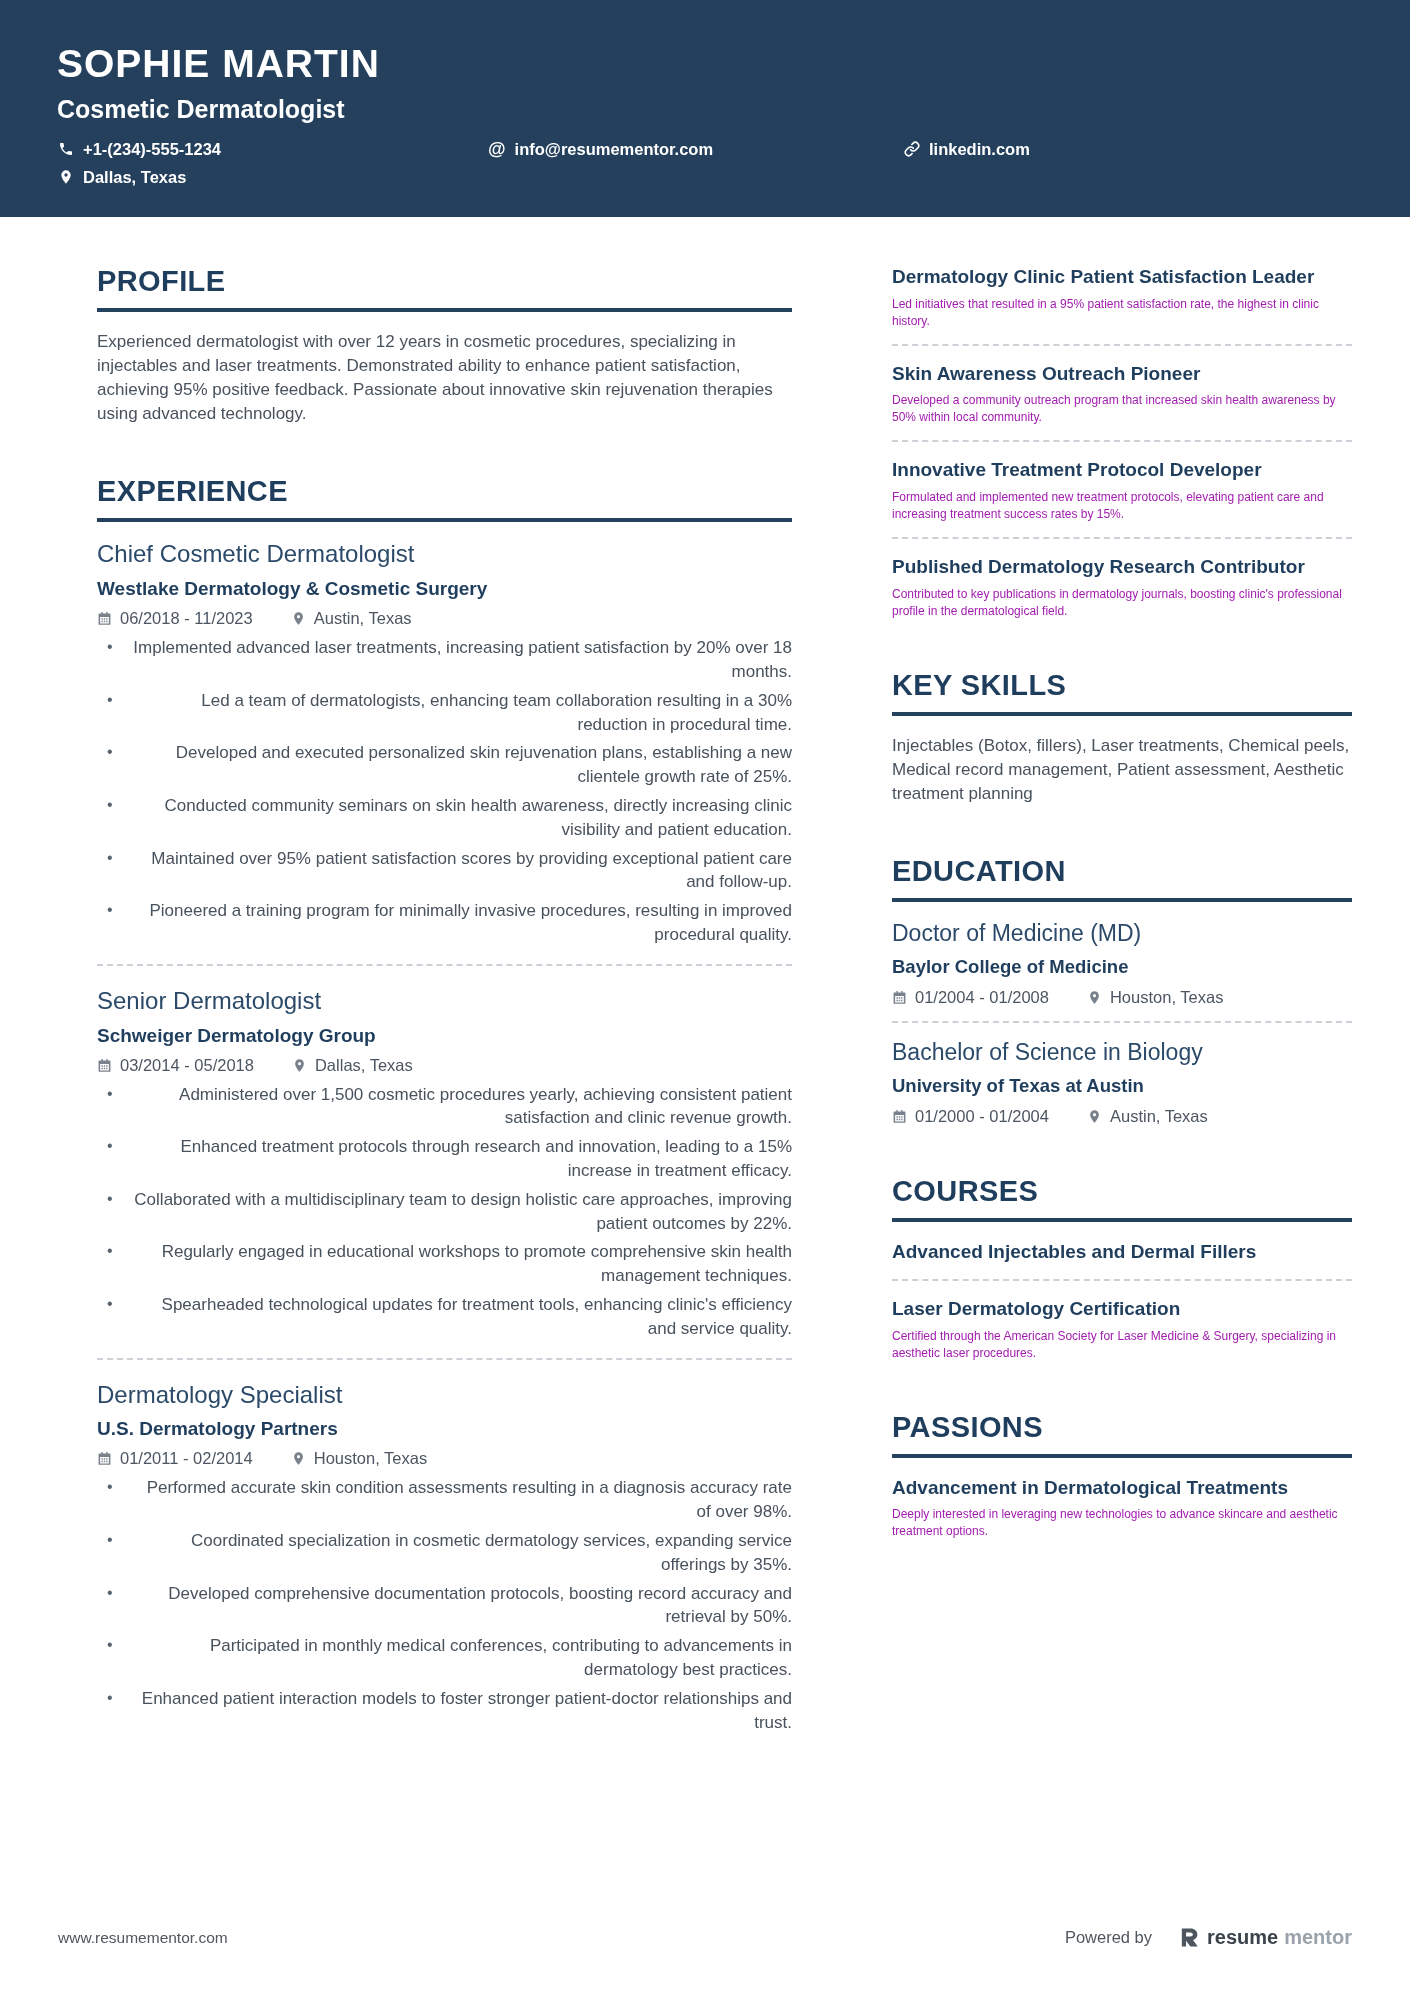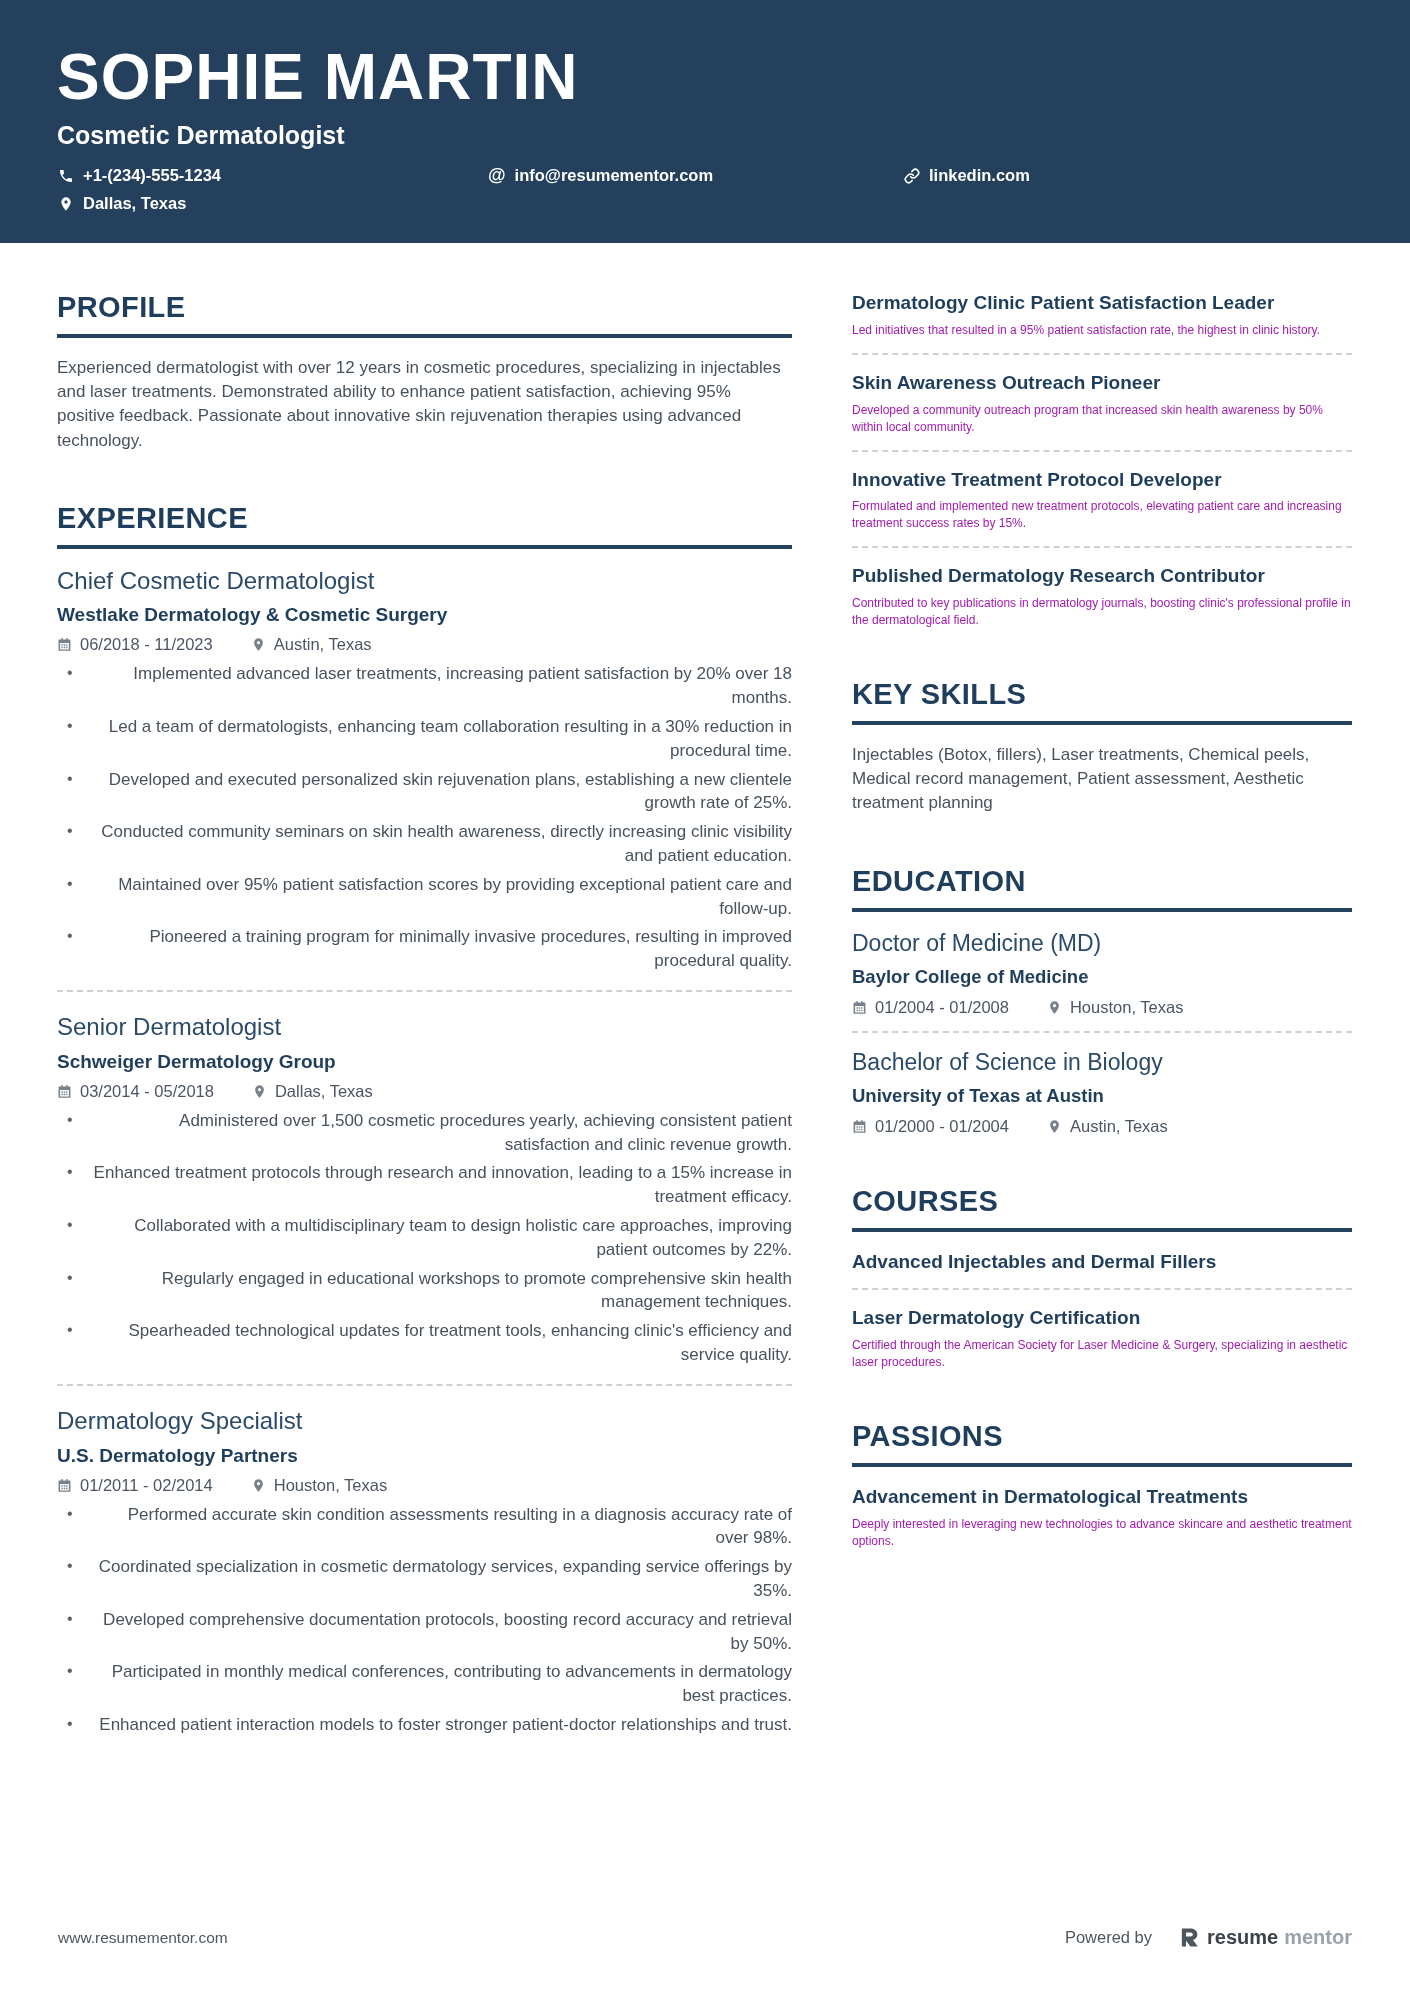--- a/index.html
+++ b/index.html
@@ -8,21 +8,21 @@
   .page{
     width:1410px; height:1995px; margin:0 auto; background:#ffffff;
     display:flex; flex-direction:column; overflow:hidden;
   }
   
   .header{
     background:#24405C; color:#ffffff;
     padding:44px 57px 30px 57px;
   }
   .name{
-    font-size:64px; font-weight:800; letter-spacing:1px; line-height:1.05;
+    font-size:39px; font-weight:800; letter-spacing:1px; line-height:1.05;
   }
   .subtitle{
     font-size:25px; font-weight:700; margin-top:10px;
   }
   .contact{
     display:grid; grid-template-columns:431px 415px 1fr;
     row-gap:9px; margin-top:16px; font-size:16.5px; font-weight:700;
   }
   .citem{ display:flex; align-items:center; gap:9px; }
   .cicon{ display:inline-flex; width:17px; height:17px; align-items:center; justify-content:center; flex:0 0 auto; }
@@ -32,21 +32,21 @@
   
   .bodygrid{
     flex:1 1 auto;
     display:grid; grid-template-columns:735px 500px; column-gap:60px;
     padding:48px 58px 0 57px;
   }
   h2.sec{
     color:#1F3D5C; font-size:29px; font-weight:800; letter-spacing:.4px;
     padding-bottom:10px; border-bottom:4px solid #24415E; margin-bottom:18px;
   }
-  .section{ margin-top:49px; }
+  .section{ margin-top:49px;margin-left:40px; }
   .section.first{ margin-top:0; }
   .btext{ color:#48525D; font-size:17px; line-height:1.42; }
   
   .job-title{ color:#2B4A69; font-size:24px; font-weight:400; line-height:1.2; }
   .company{ color:#1F3D5C; font-size:19px; font-weight:700; margin-top:9px; }
   .meta{ display:flex; gap:38px; margin-top:9px; color:#4C5662; font-size:16.5px; align-items:center; }
   .meta-item{ display:flex; align-items:center; gap:8px; }
   .micon{ display:inline-flex; width:15px; height:15px; color:#79828C; flex:0 0 auto; }
   .micon svg{ width:15px; height:15px; }
   ul.bullets{ list-style:none; margin-top:8px;text-align:right; }

